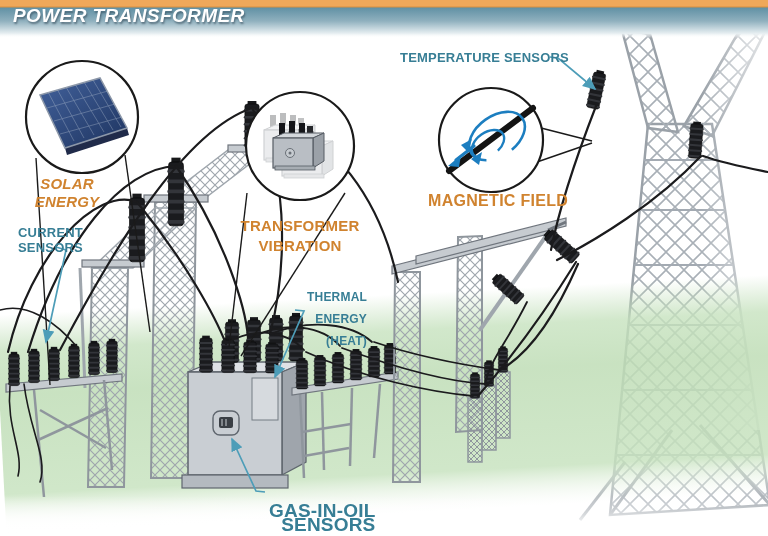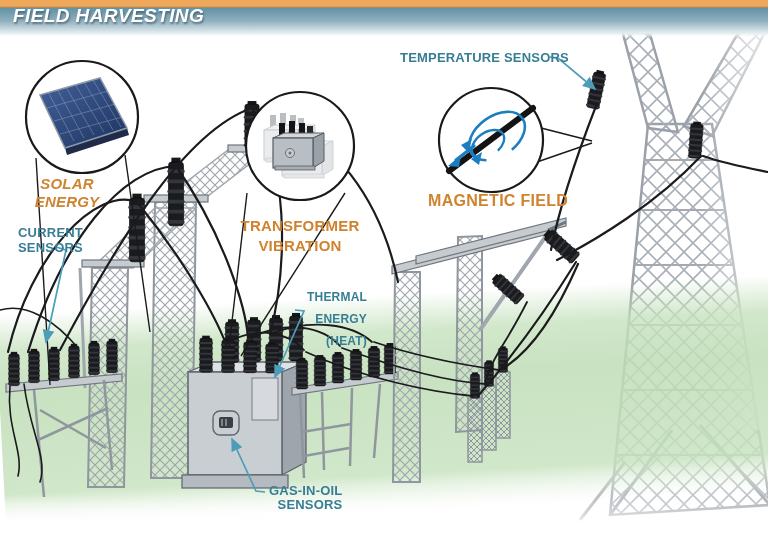--- a/index.html
+++ b/index.html
@@ -20,21 +20,21 @@
     font-size:19px;font-weight:bold;font-style:italic;color:#ffffff;
     letter-spacing:.4px;
     text-shadow:1px 1.5px 2px rgba(40,60,75,.55);
   }
   #lbl-solar{left:26px;top:175px;width:82px;text-align:center;font-size:15px;line-height:18px;font-style:italic;}
   #lbl-current{left:18px;top:226px;font-size:13px;line-height:14.5px;}
   #lbl-vibration{left:236px;top:216px;width:128px;text-align:center;font-size:15px;line-height:20px;}
   #lbl-thermal{left:307px;top:286px;font-size:12px;line-height:22px;}
   #lbl-magnetic{left:428px;top:192px;font-size:16px;letter-spacing:.3px;}
   #lbl-temperature{left:400px;top:51px;font-size:13px;}
-  #lbl-gas{left:269px;top:484px;font-size:13px;line-height:14px;}
+  #lbl-gas{left:269px;top:504px;font-size:19px;line-height:14px;}
 </style>
 </head>
 <body>
 
 <div id="stage">
 
 <svg id="scene" width="768" height="536" viewBox="0 0 768 536" xmlns="http://www.w3.org/2000/svg">
   <defs>
     <linearGradient id="bannerGrad" x1="0" y1="0" x2="0" y2="1">
       <stop offset="0" stop-color="#5E8FA3"></stop>
@@ -297,21 +297,21 @@
 
   <rect x="0" y="496" width="768" height="40" fill="url(#fadeBottom)"></rect>
 
   <g>
     <rect x="0" y="7" width="768" height="31" fill="url(#bannerGrad)"></rect>
     <rect x="0" y="0" width="768" height="7" fill="#EFA85A"></rect>
     <line x1="0" y1="7" x2="768" y2="7" stroke="#D88F3F" stroke-width="1"></line>
   </g>
 </svg>
 
-<div id="title">FIELD HARVESTING</div>
+<div id="title">POWER TRANSFORMER</div>
 
 <div id="lbl-solar" class="label orange">SOLAR
 ENERGY</div>
 
 <div id="lbl-current" class="label teal">CURRENT
 SENSORS</div>
 
 <div id="lbl-vibration" class="label orange">TRANSFORMER
 VIBRATION</div>
 

